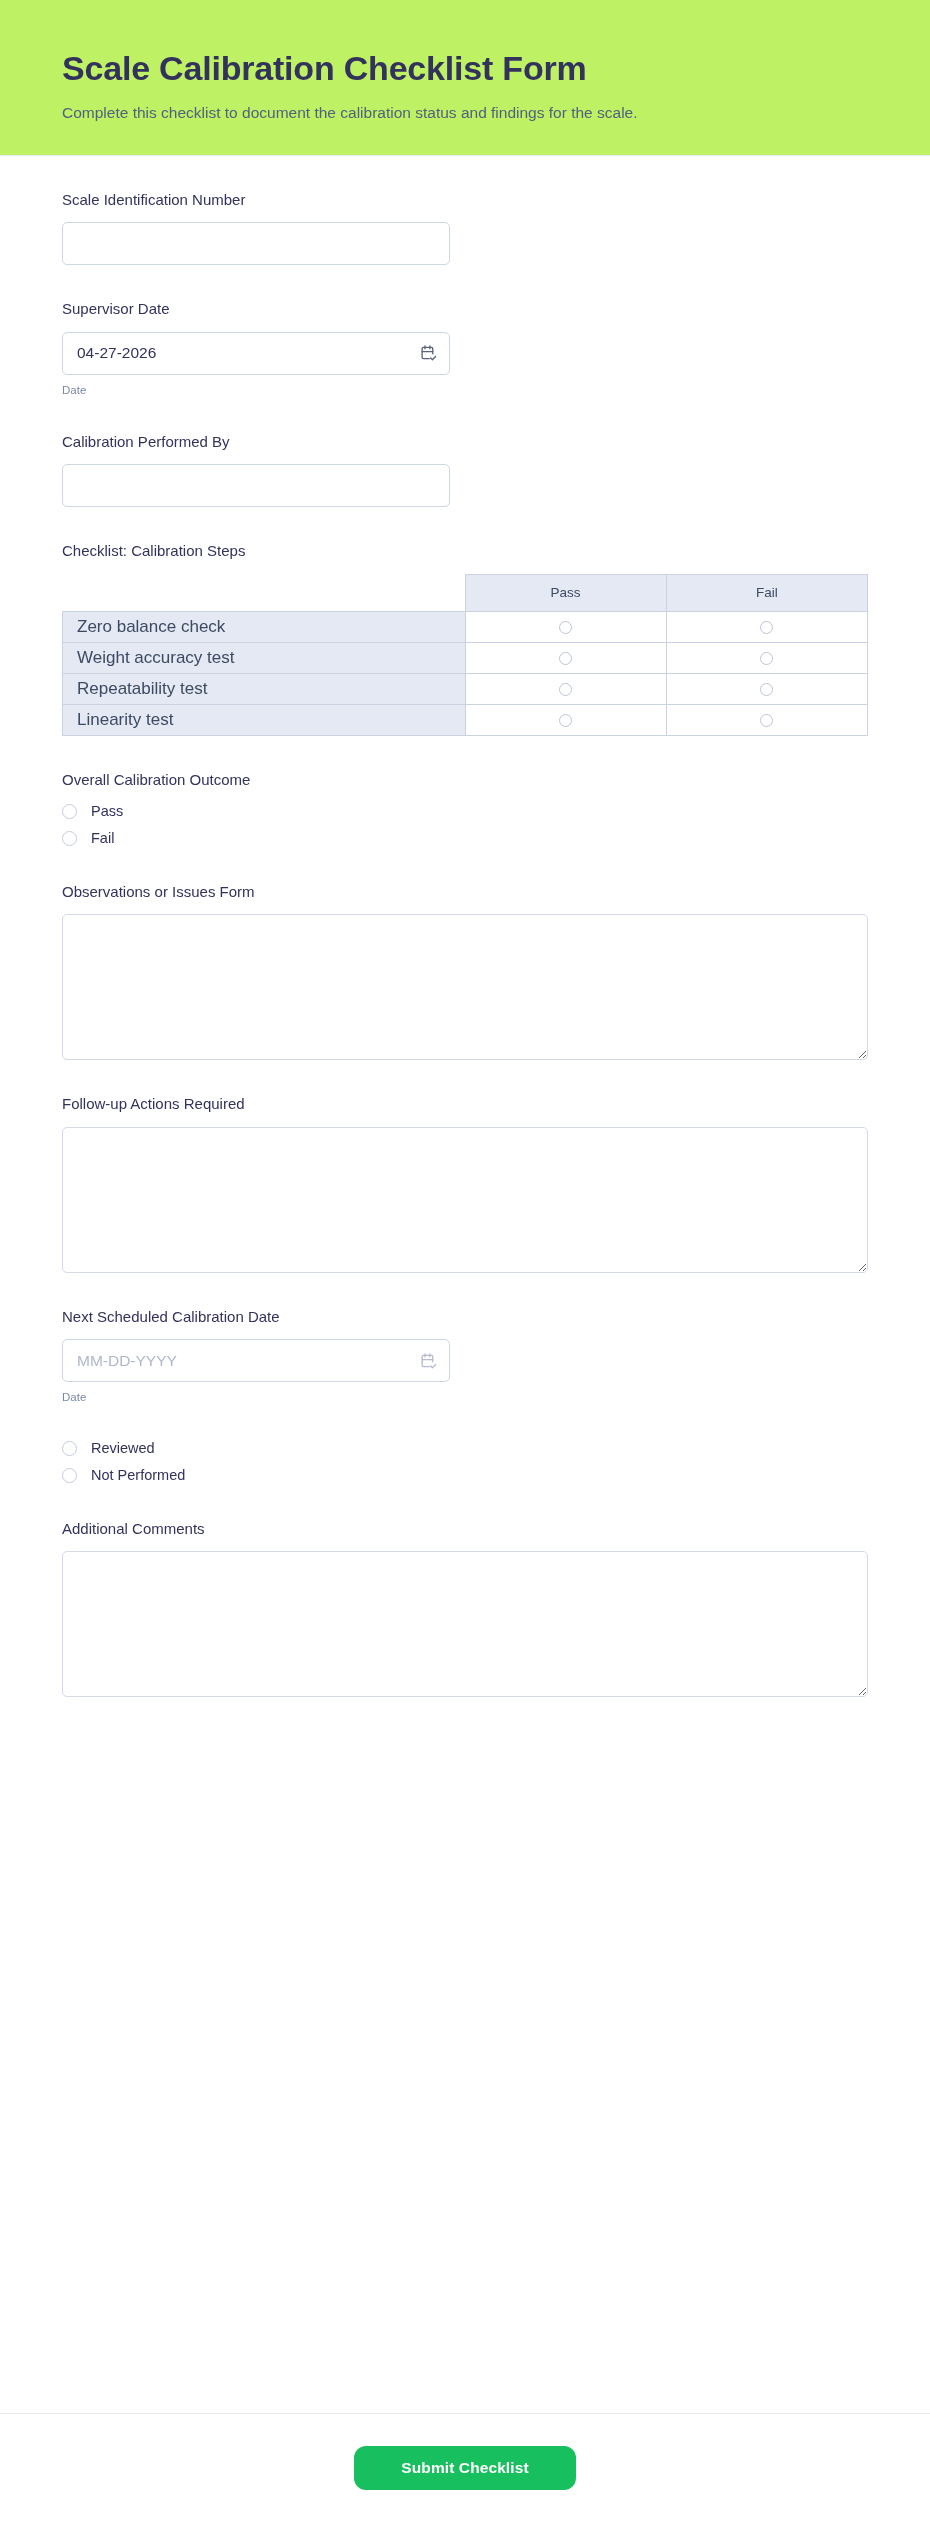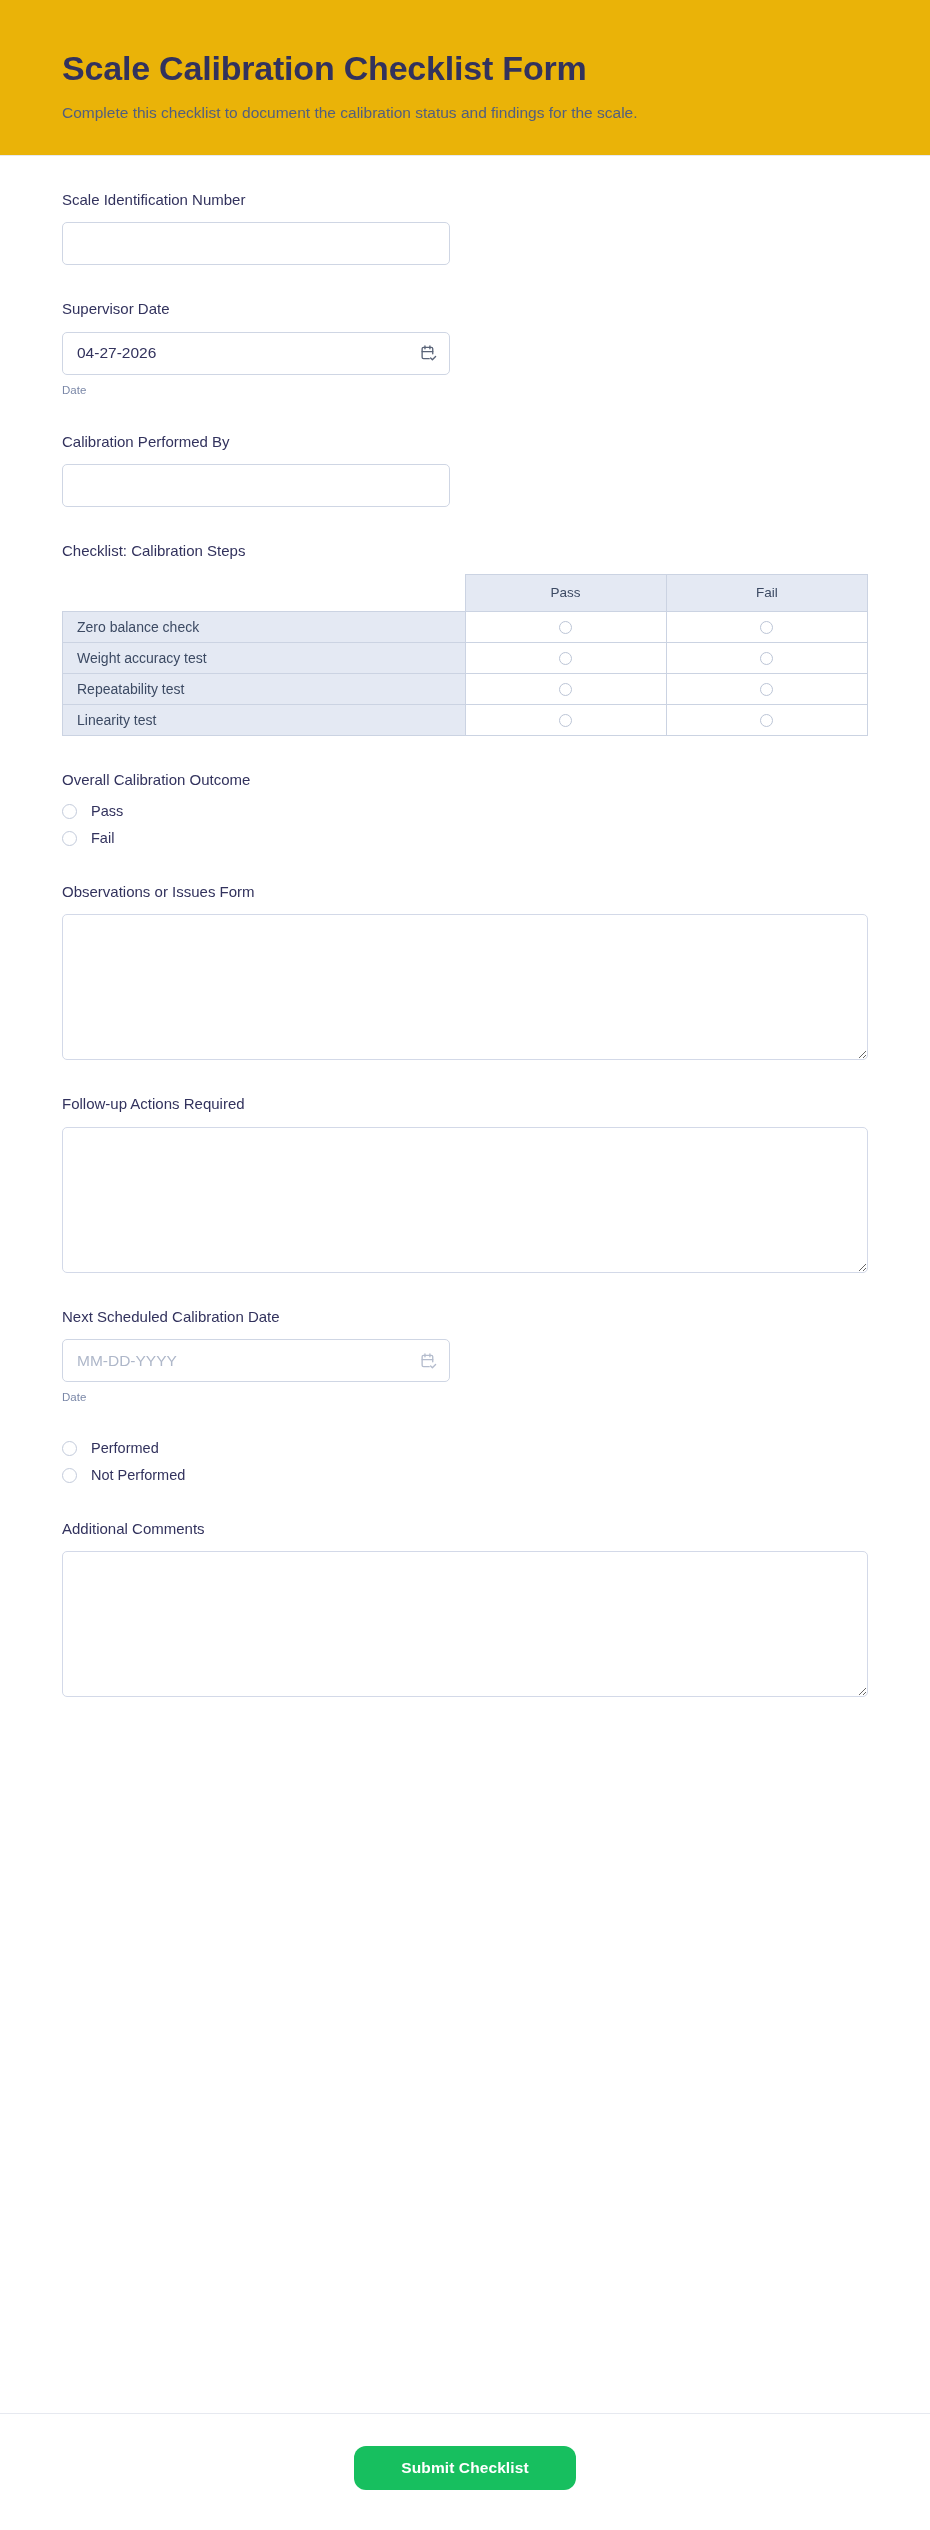--- a/index.html
+++ b/index.html
@@ -23,21 +23,21 @@
     position: relative;
     background: #ffffff;
     display: flex;
     flex-direction: column;
   }
 
   
   .form-header {
     padding: 48px 62px 30px 62px;
     border-bottom: 1px solid #e6e9f0;
-    background: #eab308;
+    background: #bef264;
   }
   .form-title {
     margin: 0 0 12px 0;
     font-size: 34px;
     line-height: 1.2;
     font-weight: bold;
     color: #32325d;
     letter-spacing: -0.2px;
   }
   .form-subtitle {
@@ -138,21 +138,21 @@
     padding: 0 6px;
   }
   table.matrix thead th.corner {
     background: transparent;
     border: none;
   }
 
   table.matrix tbody td.row-label {
     background: #e4e9f3;
     border: 1px solid #cbd3e2;
-    font-size: 14px;
+    font-size: 17px;
     color: #3c4a63;
     padding: 0 14px;
     height: 31px;
     text-align: left;
     line-height: 1.3;
   }
   table.matrix tbody td.opt-cell {
     background: #ffffff;
     border: 1px solid #cbd3e2;
     height: 31px;
@@ -369,21 +369,21 @@
           </svg>
         </span>
       </div>
       <span class="helper-text">Date</span>
     </div>
 
     <div class="field-block">
       <div class="radio-group">
         <div class="radio-row">
           <span class="radio-big"></span>
-          <span class="radio-text">Performed</span>
+          <span class="radio-text">Reviewed</span>
         </div>
         <div class="radio-row">
           <span class="radio-big"></span>
           <span class="radio-text">Not Performed</span>
         </div>
       </div>
     </div>
 
     <div class="field-block tight">
       <label class="field-label">Additional Comments</label>

